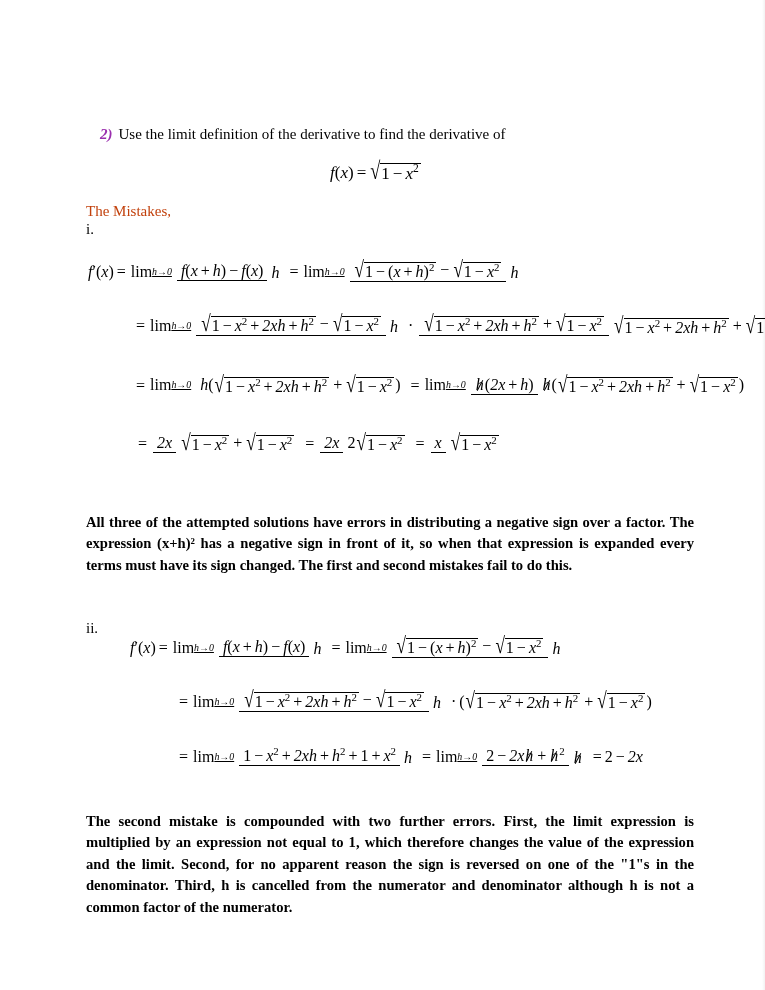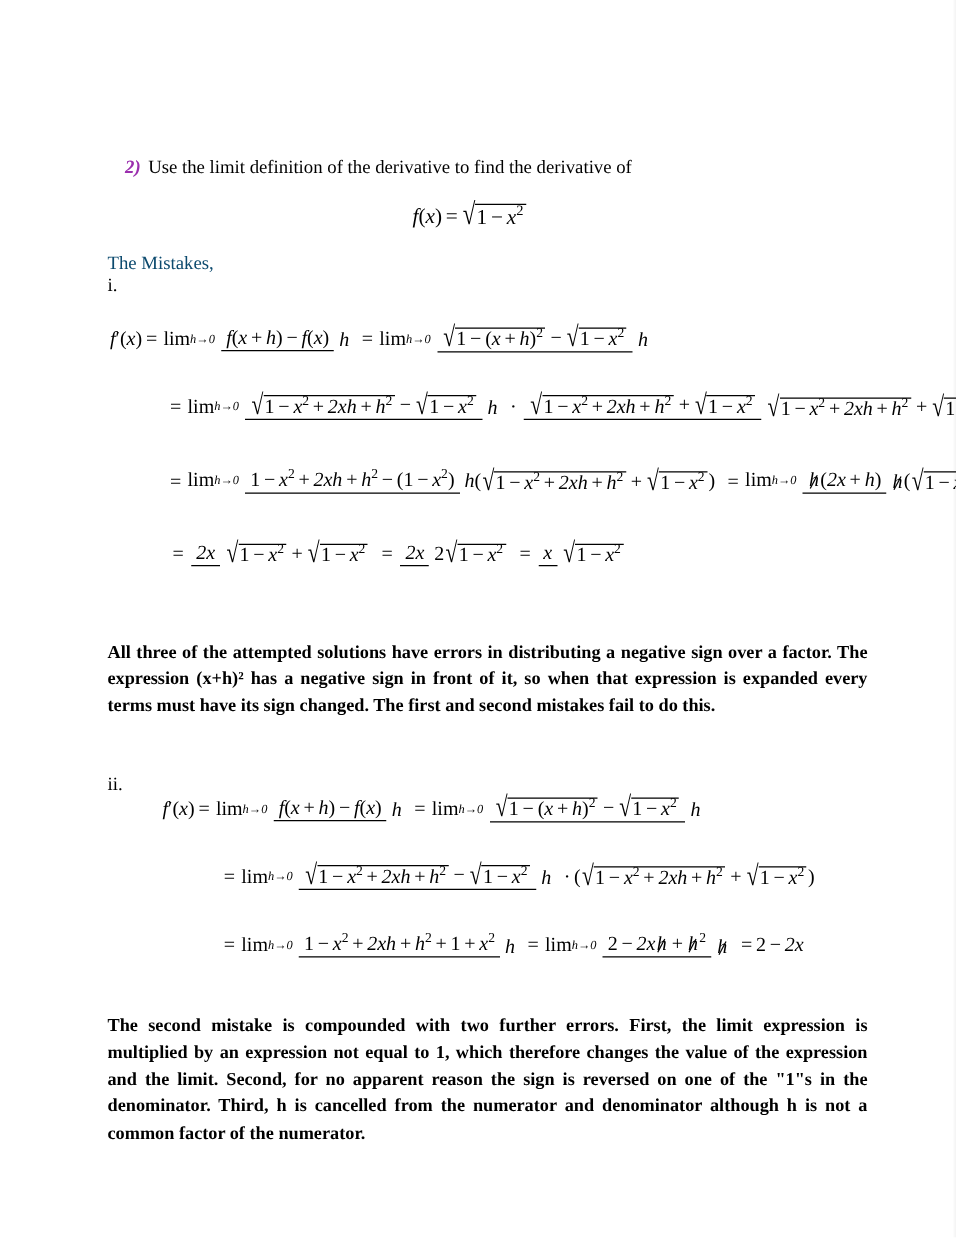--- a/index.html
+++ b/index.html
@@ -116,21 +116,21 @@
 
   
   .lim {
     display: inline-flex;
     align-items: center;
     vertical-align: middle;
     margin: 0 2px;
     font-style: normal;
   }
   .lim .lim-top { font-size: 1em; line-height: 1.05; }
-  .lim .lim-bot { font-size: 0.62em; line-height: 1.05; font-style: italic; }
+  .lim .lim-bot { font-size: 0.62em; line-height: 1.05; font-style: italic; text-decoration: underline; }
 
   
   .sqrt {
     display: inline-flex;
     align-items: stretch;
     vertical-align: middle;
     margin: 0 1px;
   }
   .sqrt > .radsym {
     font-style: normal;
@@ -193,21 +193,21 @@
         <span>x</span>
         <span class="opn">)</span>
       <span class="op">=</span>
       <span class="sqrt">
           <span class="radsym">√</span>
           <span class="radicand"><span class="upright">1</span><span class="op">−</span><span>x</span><sup class="upright">2</sup></span>
         </span>
     </span>
   </div>
 
-  <div class="mistakes-head" style="color: #0c4a6e;">The Mistakes,</div>
+  <div class="mistakes-head" style="color: #c2410c;">The Mistakes,</div>
   <div class="roman-i">i.</div>
 
   <div class="eq-display math" style="left:88px; top:262px;">
     <span class="mrow">
       <span>f</span>
         <span class="opn">′</span>
         <span class="opn">(</span>
         <span>x</span>
         <span class="opn">)</span>
       <span class="op">=</span>
@@ -275,21 +275,20 @@
   </div>
 
   <div class="eq-display math" style="left:133px; top:376px;">
     <span class="mrow">
       <span class="op">=</span>
       <span class="lim">
           <span class="lim-top">lim</span>
           <span class="lim-bot">h→0</span>
         </span>
       <span class="frac">
-        <span class="num"><span class="upright">1</span><span class="op">−</span>x<sup class="upright">2</sup><span class="op">+</span>2xh<span class="op">+</span>h<sup class="upright">2</sup><span class="op">−</span><span class="opn">(</span><span class="upright">1</span><span class="op">−</span>x<sup class="upright">2</sup><span class="opn">)</span></span>
         <span class="den">h<span class="opn">(</span><span class="sqrt">
               <span class="radsym">√</span>
               <span class="radicand"><span class="upright">1</span><span class="op">−</span>x<sup class="upright">2</sup><span class="op">+</span>2xh<span class="op">+</span>h<sup class="upright">2</sup></span>
             </span><span class="op">+</span><span class="sqrt">
               <span class="radsym">√</span>
               <span class="radicand"><span class="upright">1</span><span class="op">−</span>x<sup class="upright">2</sup></span>
             </span><span class="opn">)</span></span>
       </span>
       <span class="op">=</span>
       <span class="lim">

